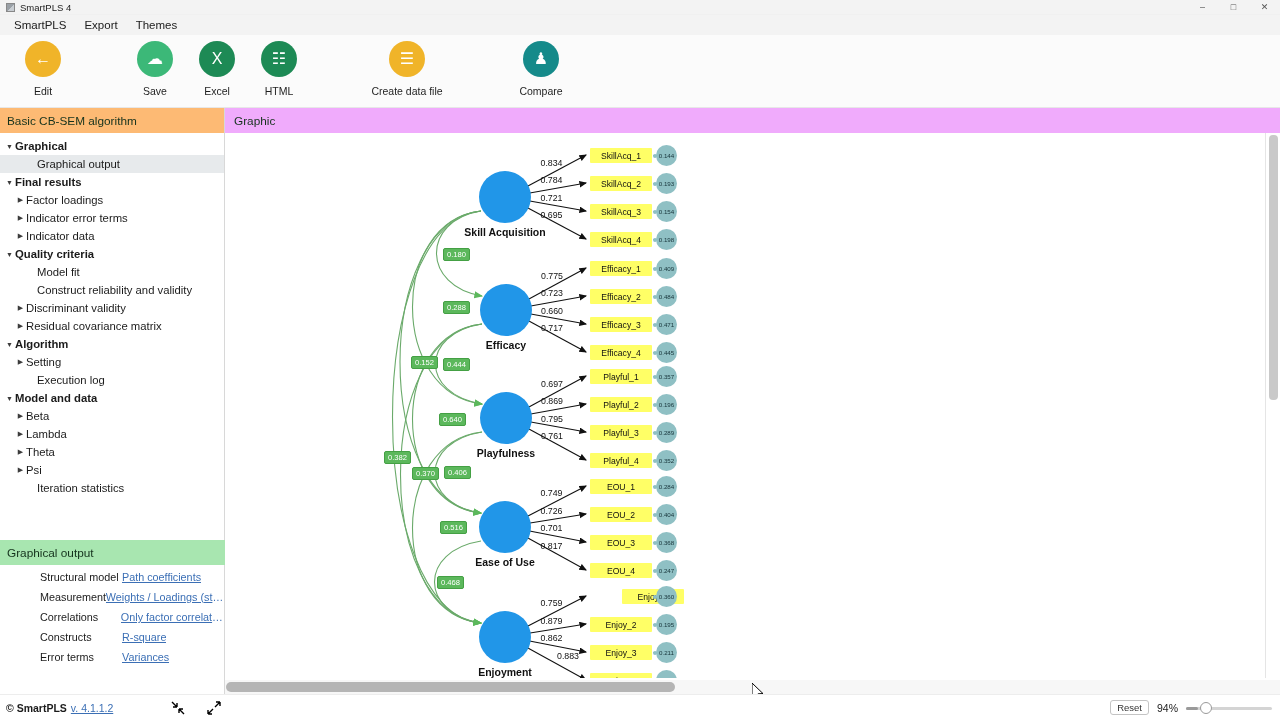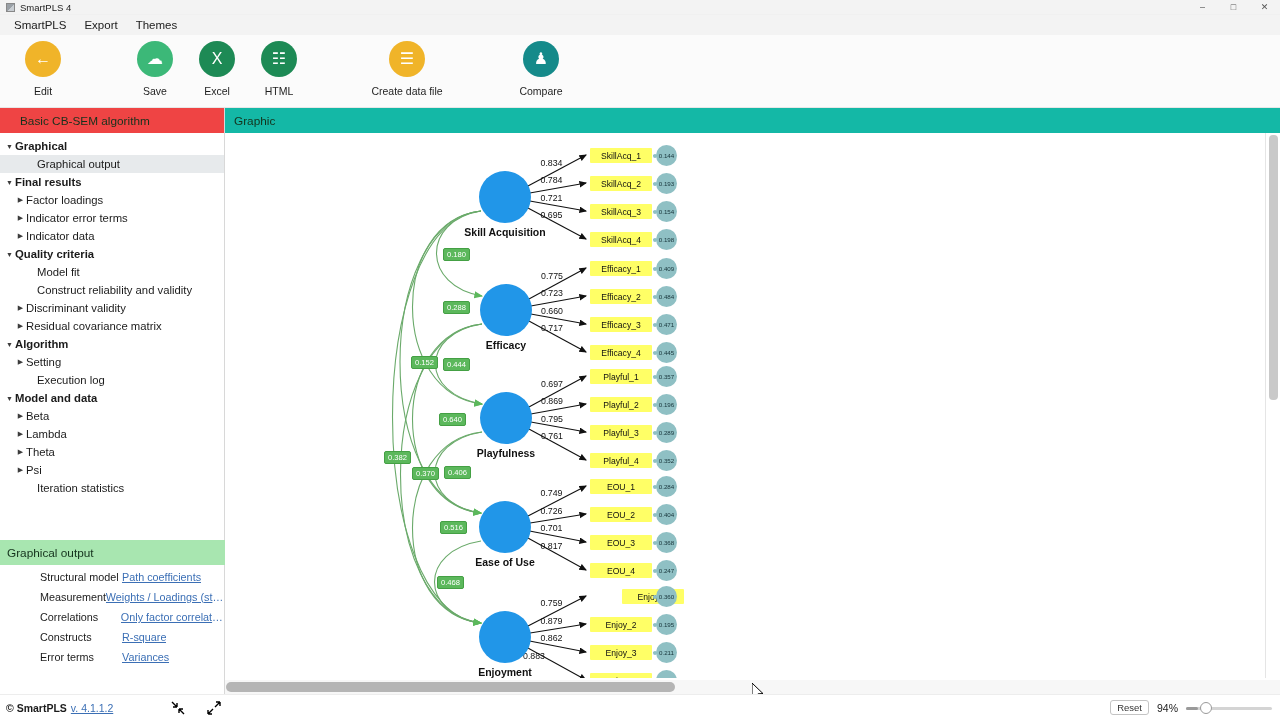--- a/index.html
+++ b/index.html
@@ -62,22 +62,22 @@
     width: 1280px; height: 586px;
     background: #ffffff;
   }
 
   
   .leftpane {
     position: absolute; left: 0; top: 0; width: 225px; height: 586px;
     background: #ffffff; border-right: 1px solid #d8d8d8;
   }
   .pane-header {
-    height: 25px; background: #ef4444;
-    display: flex; align-items: center; padding-left: 20px;
+    height: 25px; background: #fdba74;
+    display: flex; align-items: center; padding-left: 7px;
     font-size: 11.8px; color: #14321c;
   }
   .tree { padding-top: 4px; }
   .tree-row {
     height: 18px; display: flex; align-items: center;
     font-size: 11.3px; color: #1b1b1b; padding-left: 4px;
     white-space: nowrap;
   }
   .tree-row.selected { background: #e7eaec; }
   .tree-row.group { font-weight: bold; }
@@ -96,21 +96,21 @@
   .kvkey { width: 86px; padding-left: 4px; color: #1b1b1b; white-space: nowrap; overflow: hidden; }
   .kvval { color: #3b6fb5; text-decoration: underline; white-space: nowrap; overflow: hidden;
            text-overflow: ellipsis; max-width: 135px; }
 
   
   .rightpane {
     position: absolute; left: 225px; top: 0; width: 1055px; height: 586px;
     background: #ffffff;
   }
   .graphic-header {
-    height: 25px; background: #14b8a6;
+    height: 25px; background: #f0abfc;
     display: flex; align-items: center; padding-left: 9px;
     font-size: 11.8px; color: #14321c;
   }
   .canvas-wrap {
     position: absolute; top: 25px; left: 0; width: 1040px; height: 545px;
     background: #fff; overflow: hidden;
   }
   .vscroll {
     position: absolute; top: 25px; right: 0; width: 15px; height: 545px;
     background: #fff; border-left: 1px solid #e5e5e5;
@@ -553,21 +553,21 @@
           <div class="errcircle" style="left: 431px; top: 509px;">
             <span>0.211</span>
           </div>
           <div class="loading" style="left: 315.5px; top: 500.25px;">0.862</div>
           <div class="indicator" style="left: 365px; top: 540px;">
             <span>Enjoy_4</span>
           </div>
           <div class="errcircle" style="left: 431px; top: 537px;">
             <span>0.151</span>
           </div>
-          <div class="loading" style="left: 298px; top: 517.75px;">0.883</div>
+          <div class="loading" style="left: 332px; top: 517.75px;">0.883</div>
           <div class="construct" style="left: 254px; top: 38px;"></div>
           <div class="construct-label" style="left: 220px; top: 93px; width: 120px;">Skill Acquisition</div>
           <div class="construct" style="left: 255px; top: 151px;"></div>
           <div class="construct-label" style="left: 221px; top: 206px; width: 120px;">Efficacy</div>
           <div class="construct" style="left: 255px; top: 259px;"></div>
           <div class="construct-label" style="left: 221px; top: 314px; width: 120px;">Playfulness</div>
           <div class="construct" style="left: 254px; top: 368px;"></div>
           <div class="construct-label" style="left: 220px; top: 423px; width: 120px;">Ease of Use</div>
           <div class="construct" style="left: 254px; top: 478px;"></div>
           <div class="construct-label" style="left: 220px; top: 533px; width: 120px;">Enjoyment</div>

